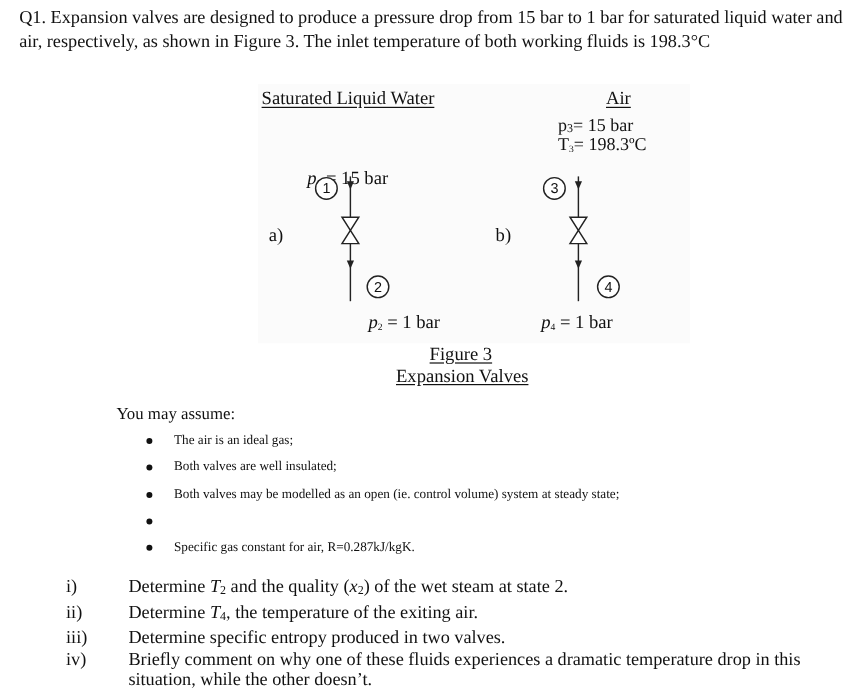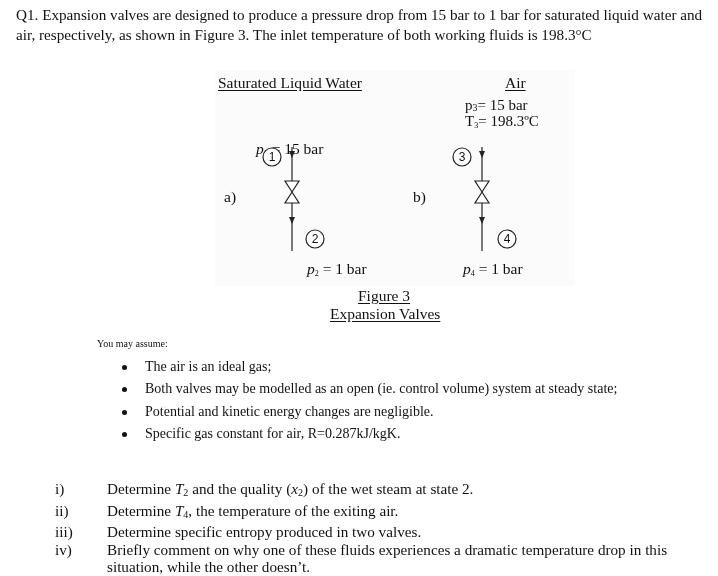--- a/index.html
+++ b/index.html
@@ -14,23 +14,23 @@
     }
     .fig-bg {
       left: 215px; top: 70px; width: 360px; height: 216px; background: #fbfbfb;
     }
     .u { text-decoration: underline; text-underline-offset: 2px; text-align: right; }
     .t15 { font-size: 15px; line-height: 17px; margin-left: 13px; }
     .t16 { font-size: 15.5px; line-height: 17px; }
     .i { font-style: italic; }
     sub.s { font-size: 8px; vertical-align: -2px; }
     sub.m { font-size: 10px; vertical-align: -2px; }
-    .assume-title { left: 97px; top: 338px; font-size: 10px; }
+    .assume-title { left: 97px; top: 338px; font-size: 14px; }
     .bullets { left: 120px; top: 357px; margin: 0; padding: 0; list-style: none; }
-    .bullets li { position: relative; height: 22.3px; font-size: 14px; line-height: 20px; padding-left: 25px; }
+    .bullets li { position: relative; height: 22.3px; font-size: 11px; line-height: 20px; padding-left: 25px; }
     .bullets li .dot {
       position: absolute; left: 2px; top: 8px; width: 5px; height: 5px; border-radius: 50%; background: #111;
     }
     .q-list { left: 55px; top: 480px; width: 660px; }
     .q-row { display: flex; font-size: 15.2px; line-height: 17.5px; }
     .q-num { width: 52px; flex: none; }
     .q-text { white-space: normal; width: 580px; }
     svg.diagram { position: absolute; left: 0; top: 0; }
   </style>
 </head>
@@ -52,21 +52,21 @@
   </div>
 
   <div class="abs t16 u" style="left:472px; top:74px;margin-left:33px;">Air</div>
   <div class="abs t15" style="left:452px; top:97px;">
     <span>p</span><sub class="s" style="vertical-align:-1px;font-size:10px">3</sub><span>= 15 bar</span>
   </div>
   <div class="abs t15" style="left:452px; top:113px;">
     <span>T</span><sub class="s">3</sub><span>= 198.3ºC</span>
   </div>
   <div class="abs t16" style="left:413px; top:188px;">b)</div>
-  <div class="abs t16" style="left:451px; top:260px;margin-left:12px;">
+  <div class="abs t16" style="left:451px; top:260px;">
     <span class="i">p</span><sub class="s">4</sub><span> = 1 bar</span>
   </div>
 
   <svg class="diagram" width="718" height="576">
 
     <g stroke="#222" stroke-width="1.2" fill="none">
       <line x1="292" y1="147" x2="292" y2="181"></line>
       <polygon points="292,158 289,151 295,151" fill="#222" stroke="none"></polygon>
       <g>
         <polygon points="285,181 299,181 292,192" fill="#fff"></polygon>
@@ -105,22 +105,23 @@
   <div class="abs" style="left:456px; top:149px; width:12px; text-align:center; font-family:'Liberation Sans',sans-serif; font-size:12px; line-height:16px;">3</div>
   <div class="abs" style="left:501px; top:231px; width:12px; text-align:center; font-family:'Liberation Sans',sans-serif; font-size:12px; line-height:16px;">4</div>
 
   <div class="abs t16 u" style="left:358px; top:287px;">Figure 3</div>
   <div class="abs t16 u" style="left:330px; top:305px;">Expansion Valves</div>
 </div>
 
 <div class="abs assume-title">You may assume:</div>
 <ul class="abs bullets">
   <li><span class="dot"></span><span>The air is an ideal gas;</span></li>
+  <li><span class="dot"></span><span>Both valves are well insulated;</span></li>
   <li><span class="dot"></span><span>Both valves may be modelled as an open (ie. control volume) system at steady state;</span></li>
-  <li><span class="dot"></span><span>Potential and kinetic energy changes are negligible.</span></li>
+  <li><span class="dot"></span></li>
   <li><span class="dot"></span><span>Specific gas constant for air, R=0.287kJ/kgK.</span></li>
 </ul>
 
 <div class="abs q-list">
   <div class="q-row">
     <span class="q-num">i)</span>
     <span class="q-text"><span>Determine </span><span class="i">T</span><sub class="m">2</sub><span> and the quality (</span><span class="i">x</span><sub class="m">2</sub><span>) of the wet steam at state 2.</span></span>
   </div>
   <div class="q-row">
     <span class="q-num">ii)</span>

